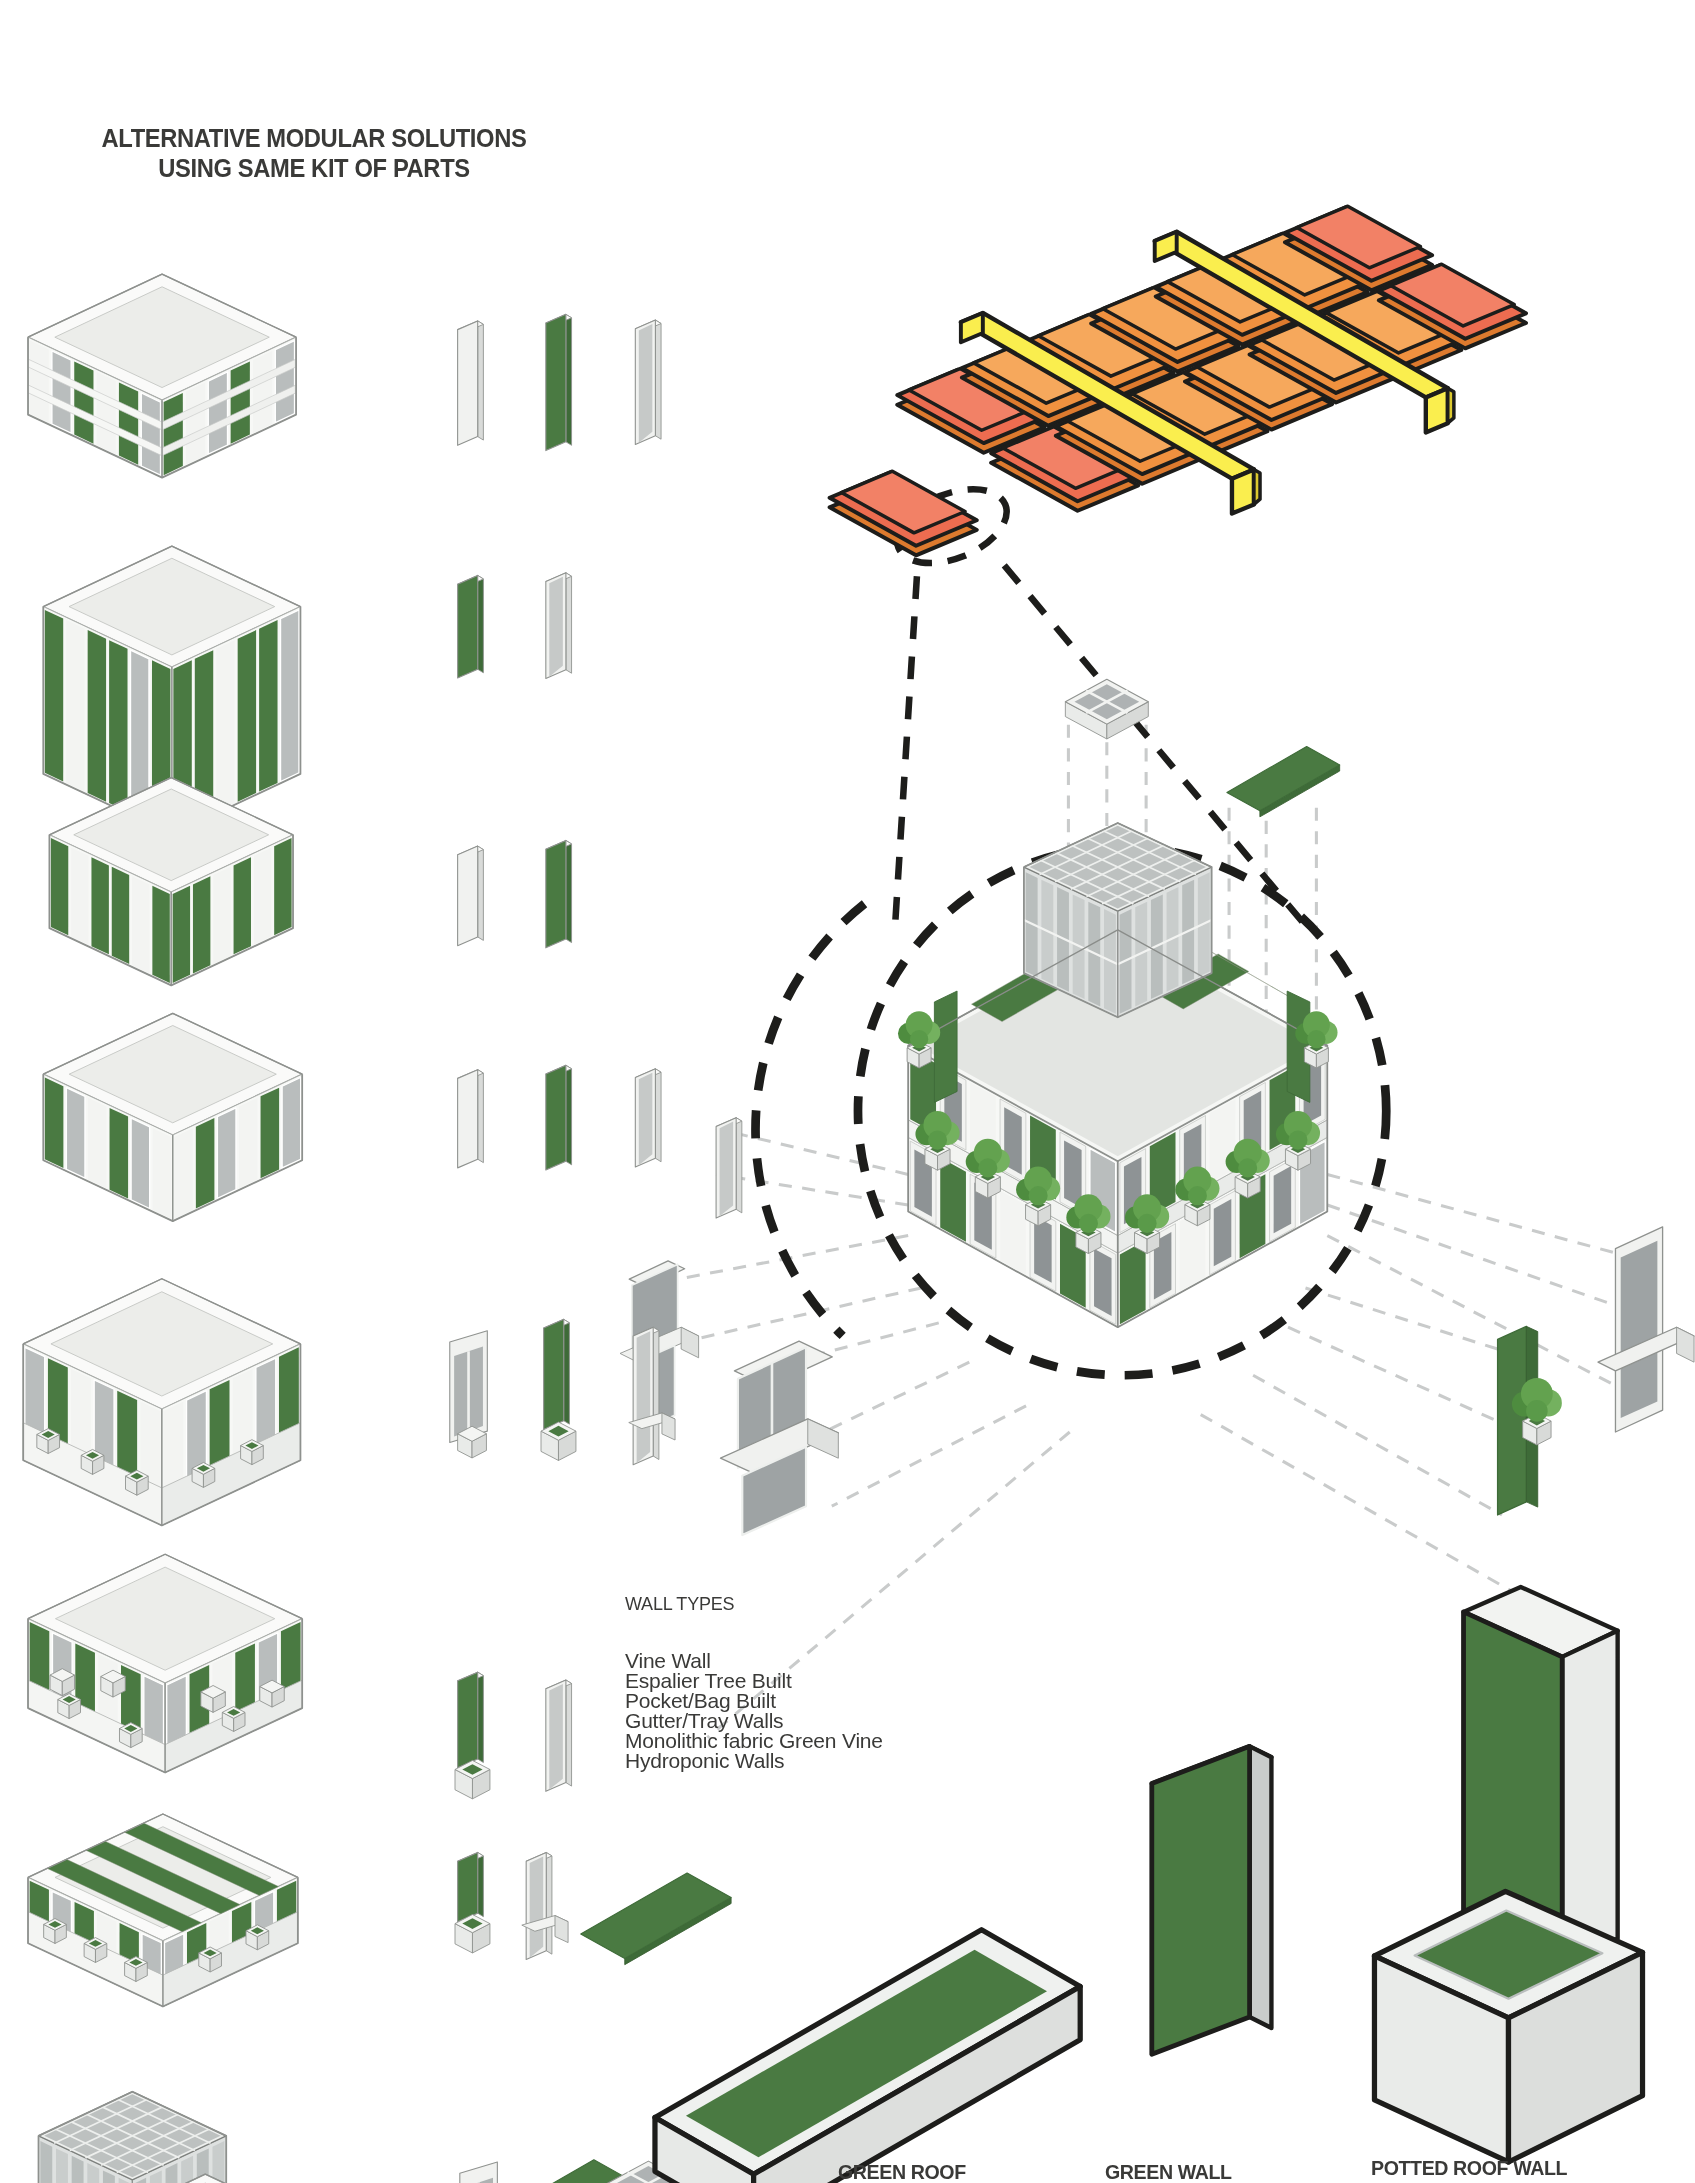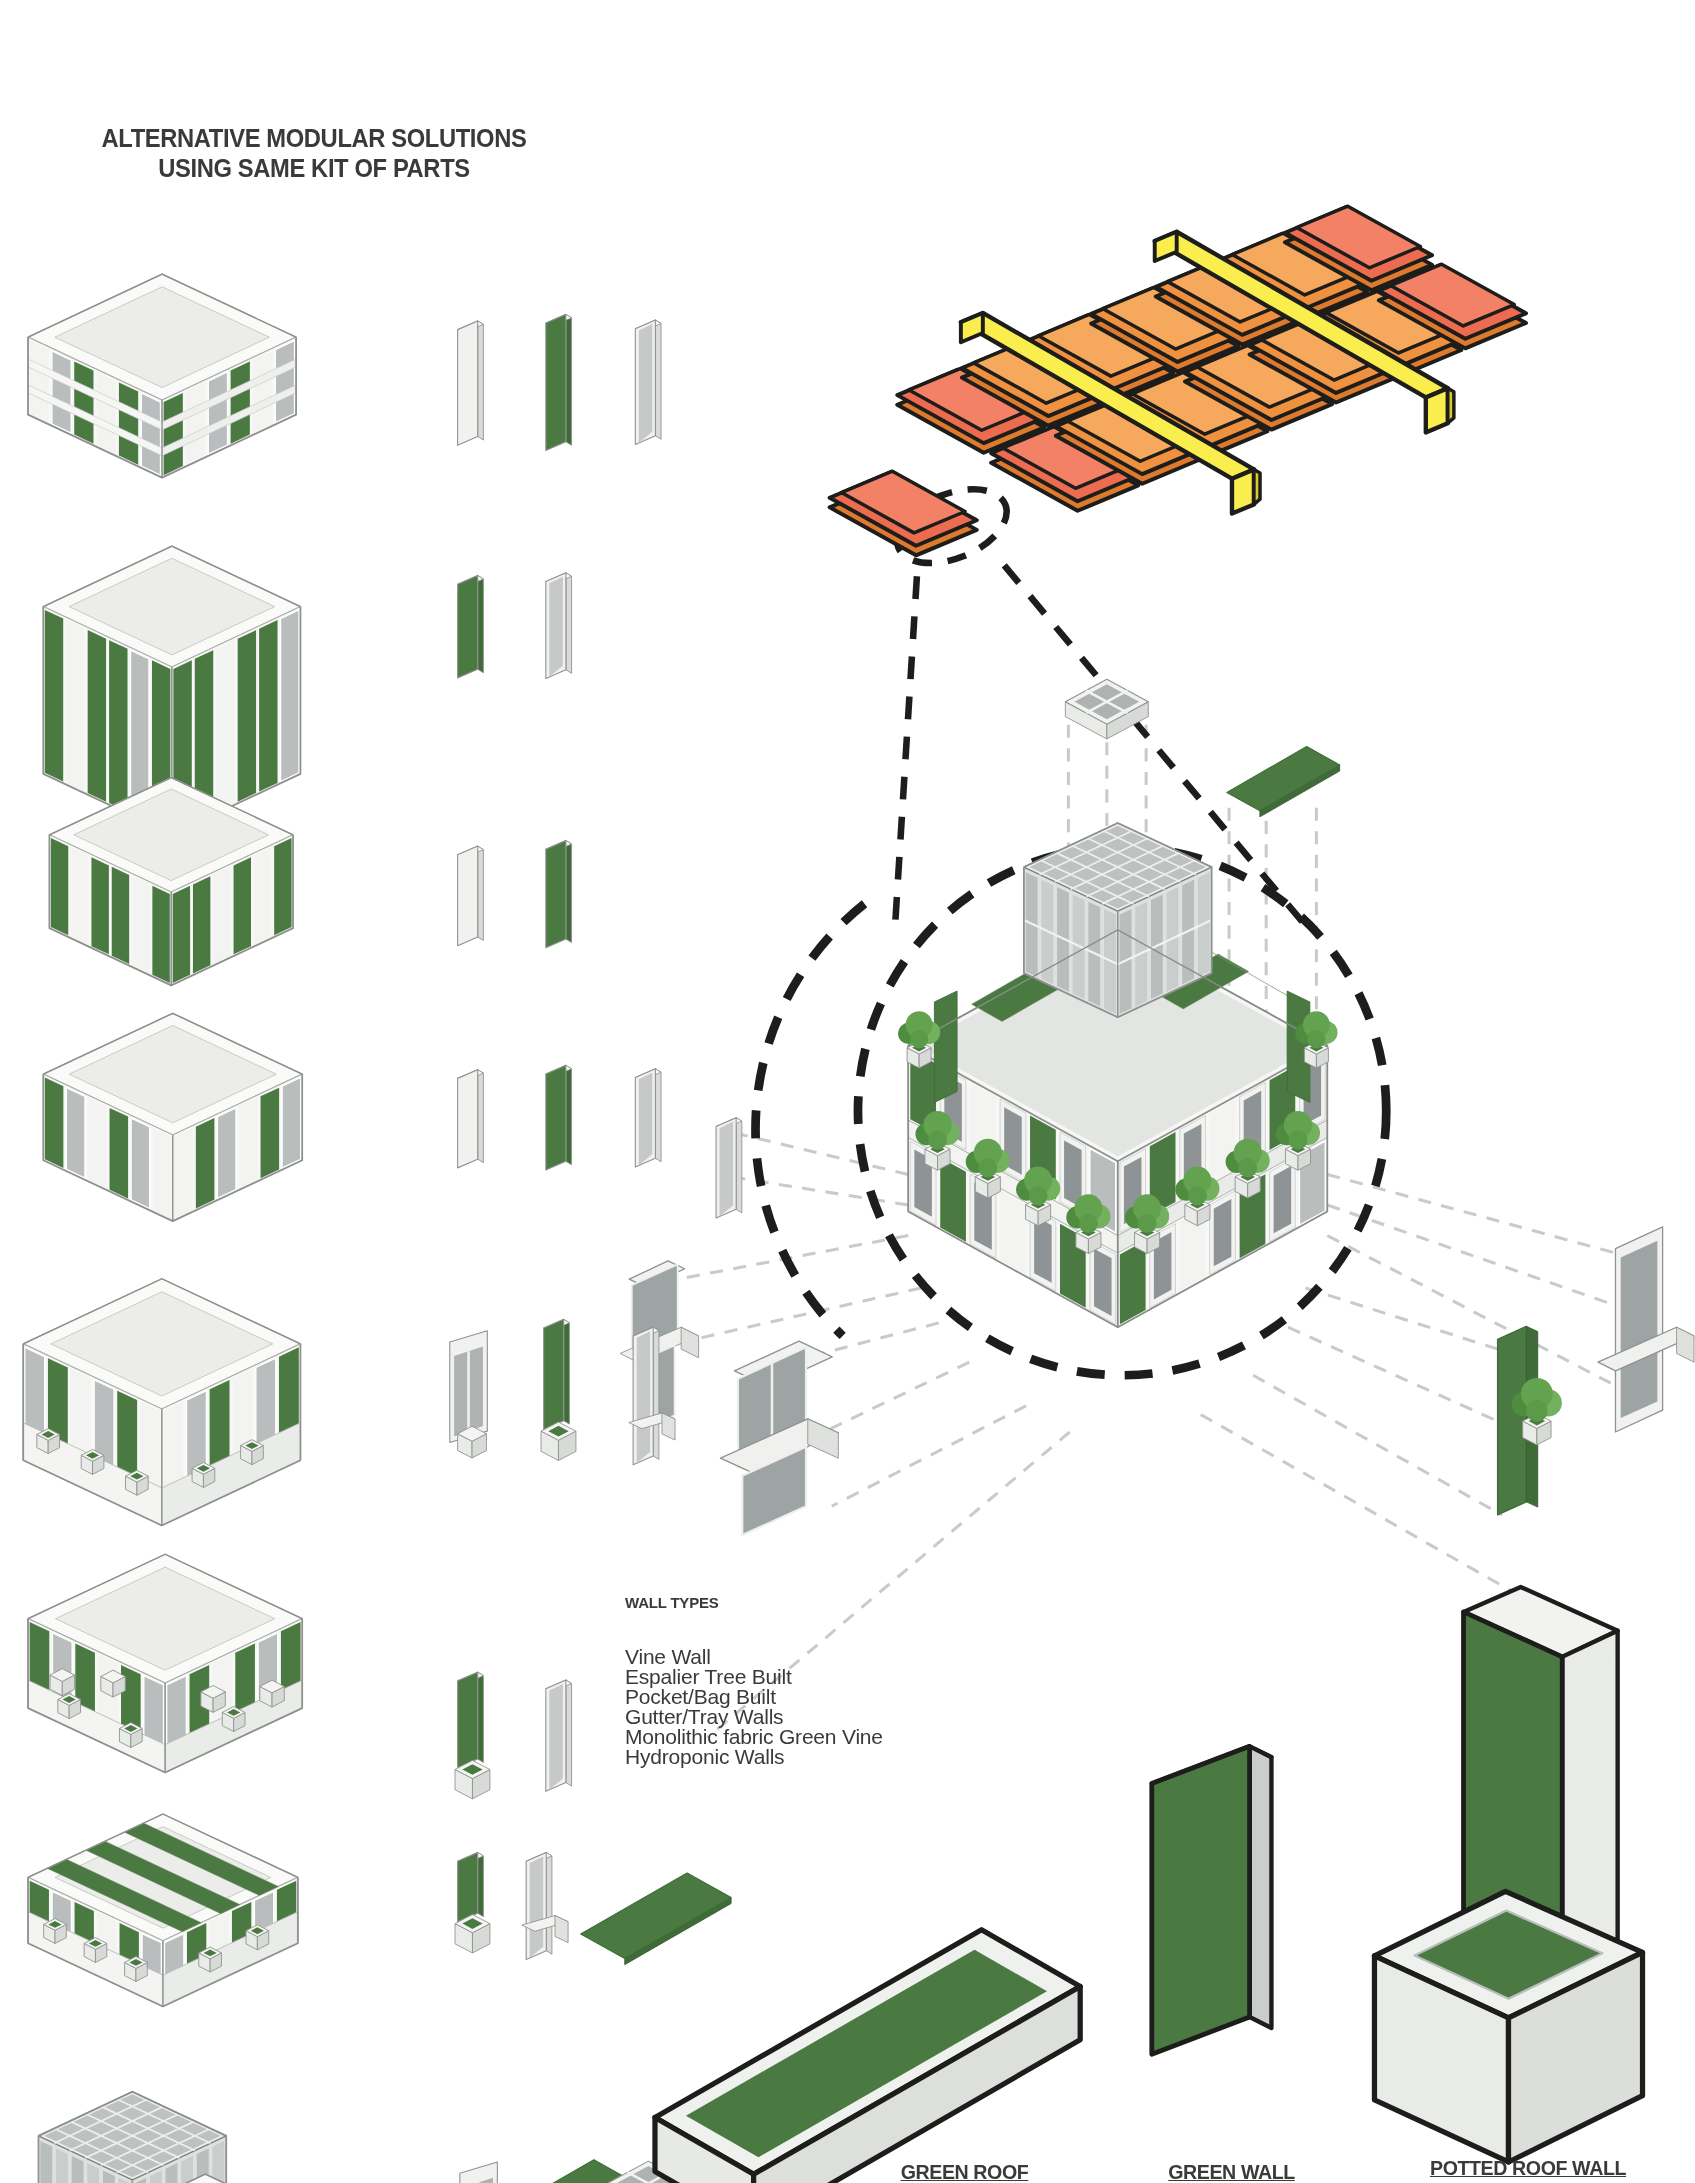--- a/index.html
+++ b/index.html
@@ -3,25 +3,25 @@
 <meta charset="utf-8">
 <style>
   html,body{margin:0;padding:0;background:#ffffff;}
   body{width:1695px;height:2396px;font-family:"Liberation Sans",sans-serif;}
   #canvas{position:relative;width:1695px;height:2396px;background:#ffffff;overflow:hidden;}
   #scene{position:absolute;left:0;top:0;width:1695px;height:2396px;}
   .txt{position:absolute;color:#3a3a38;}
   .title{left:41px;top:123px;width:546px;text-align:center;font-size:25px;font-weight:bold;
          line-height:30px;letter-spacing:-0.4px;transform:scaleX(0.95);transform-origin:center top;}
   .types-block{width:332px;}
-  .types-header{font-size:15px;font-weight:bold;letter-spacing:-0.2px;}
+  .types-header{font-size:18px;font-weight:normal;letter-spacing:-0.2px;}
   .types-list{margin-top:36px;font-size:21px;line-height:20px;letter-spacing:-0.2px;}
   .wall-block{left:625px;top:1594px;}
   .roof-block{left:625px;top:1786px;}
-  .food-label{font-size:19.6px;font-weight:bold;letter-spacing:-0.4px;text-align:center;text-decoration:underline;}
+  .food-label{font-size:19.6px;font-weight:bold;letter-spacing:-0.4px;text-align:left;}
   .lbl-roof{left:838px;top:2161px;width:253px;}
   .lbl-wall{left:1105px;top:2161px;width:253px;}
   .lbl-potted{left:1371px;top:2157px;width:314px;}
 </style>
 </head>
 <body>
 
 <div id="canvas">
 
   <svg id="scene" viewBox="0 0 3882 5488">

